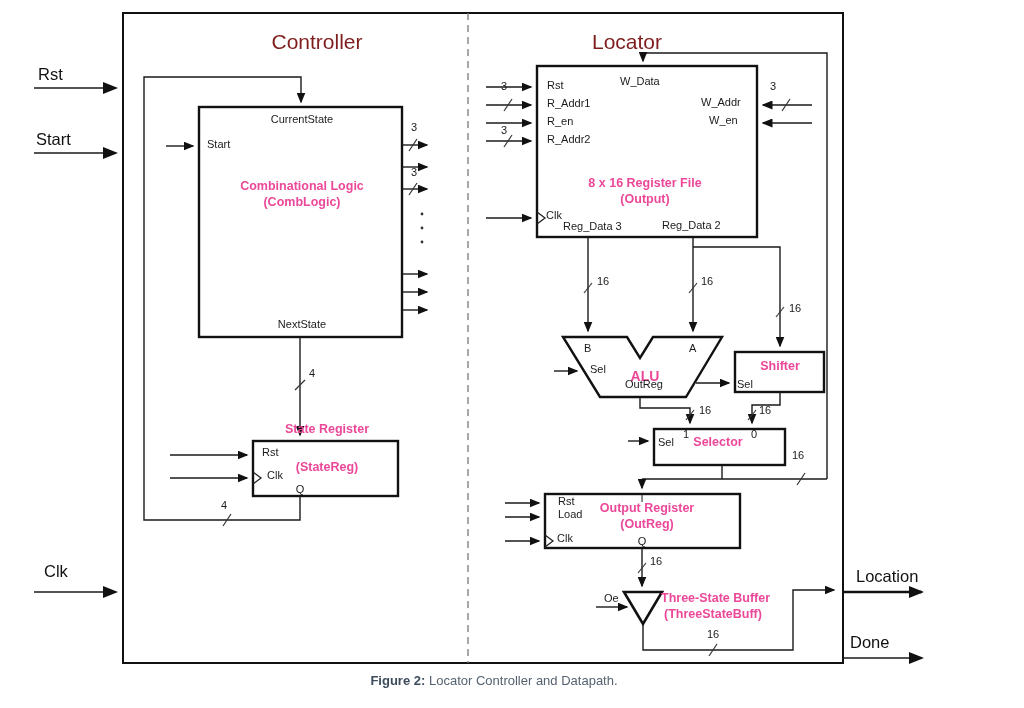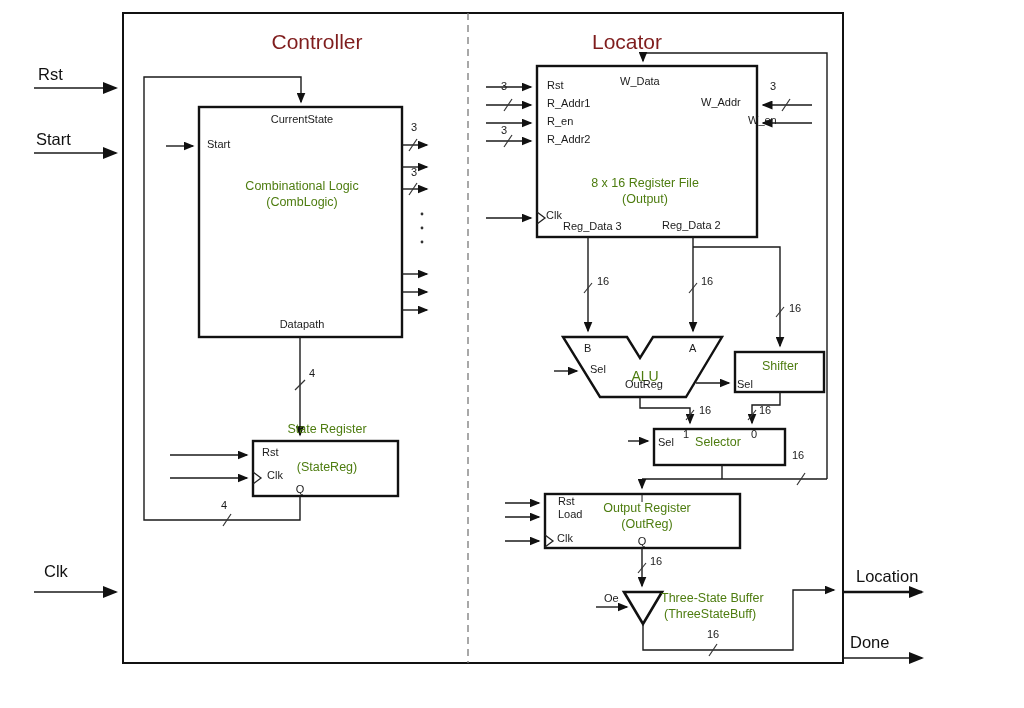--- a/index.html
+++ b/index.html
@@ -1,20 +1,20 @@
 <!DOCTYPE html>
 <html><head>
 <meta charset="utf-8">
 <style>
   html,body{margin:0;padding:0;background:#ffffff;}
   #canvas{position:relative;width:1024px;height:708px;background:#ffffff;overflow:hidden;
           font-family:"Liberation Sans","DejaVu Sans",sans-serif;color:#1b1b1b;}
   svg.layer{position:absolute;left:0;top:0;}
   .lbl{position:absolute;font-size:11px;line-height:1.05;white-space:nowrap;color:#1b1b1b;}
-  .lbl-b{position:absolute;font-size:12.5px;font-weight:normal;line-height:1.05;white-space:nowrap;color:#4d7c0f;}
+  .lbl-b{position:absolute;font-size:12.5px;font-weight:bold;line-height:1.05;white-space:nowrap;color:#ec4899;}
   .alu-t{font-size:14px;margin-top:14px;}
   .ttl{position:absolute;font-size:21px;line-height:1;white-space:nowrap;color:#7f1d1d;}
   .ext{position:absolute;font-size:16.5px;line-height:1;white-space:nowrap;color:#111;}
   .c{transform:translateX(-50%);}
   .cap{position:absolute;left:494px;top:673px;transform:translateX(-50%);font-size:13px;white-space:nowrap;color:#556270;}
   .cap b{color:#3d4c5c;font-weight:bold;}
   .w{stroke:#1a1a1a;stroke-width:1.4;fill:none;}
   .wx{stroke:#1a1a1a;stroke-width:1.6;fill:none;}
   .wthick{stroke:#111;stroke-width:2.4;fill:none;}
   .bx{stroke:#111;stroke-width:2.4;fill:none;}
@@ -142,39 +142,39 @@
   <div class="ext" style="left:856px;top:568px">Location</div>
   <div class="ext" style="left:850px;top:634px">Done</div>
 
   <div class="ttl c" style="left:317px;top:31px">Controller</div>
   <div class="ttl c" style="left:627px;top:31px">Locator</div>
 
   <div class="lbl c" style="left:302px;top:114px">CurrentState</div>
   <div class="lbl" style="left:207px;top:139px">Start</div>
   <div class="lbl-b c" style="left:302px;top:180px">Combinational Logic</div>
   <div class="lbl-b c" style="left:302px;top:196px">(CombLogic)</div>
-  <div class="lbl c" style="left:302px;top:319px">Datapath</div>
+  <div class="lbl c" style="left:302px;top:319px">NextState</div>
   <div class="lbl" style="left:411px;top:122px">3</div>
   <div class="lbl" style="left:411px;top:167px">3</div>
   <div class="lbl" style="left:309px;top:368px">4</div>
 
   <div class="lbl" style="left:262px;top:447px">Rst</div>
   <div class="lbl" style="left:267px;top:470px">Clk</div>
   <div class="lbl-b c" style="left:327px;top:423px">State Register</div>
   <div class="lbl-b c" style="left:327px;top:461px">(StateReg)</div>
   <div class="lbl c" style="left:300px;top:484px">Q</div>
   <div class="lbl" style="left:221px;top:500px">4</div>
 
   <div class="lbl" style="left:547px;top:80px">Rst</div>
   <div class="lbl" style="left:547px;top:98px">R_Addr1</div>
   <div class="lbl" style="left:547px;top:116px">R_en</div>
   <div class="lbl" style="left:547px;top:134px">R_Addr2</div>
   <div class="lbl" style="left:620px;top:76px">W_Data</div>
   <div class="lbl" style="left:701px;top:97px">W_Addr</div>
-  <div class="lbl" style="left:748px;top:115px">W_en</div>
+  <div class="lbl" style="left:709px;top:115px">W_en</div>
   <div class="lbl" style="left:501px;top:81px">3</div>
   <div class="lbl" style="left:501px;top:125px">3</div>
   <div class="lbl" style="left:770px;top:81px">3</div>
   <div class="lbl-b c" style="left:645px;top:177px">8 x 16 Register File</div>
   <div class="lbl-b c" style="left:645px;top:193px">(Output)</div>
   <div class="lbl" style="left:546px;top:210px">Clk</div>
   <div class="lbl" style="left:563px;top:221px">Reg_Data 3</div>
   <div class="lbl" style="left:662px;top:220px">Reg_Data 2</div>
   <div class="lbl" style="left:597px;top:276px">16</div>
   <div class="lbl" style="left:701px;top:276px">16</div>
@@ -204,14 +204,15 @@
   <div class="lbl-b c" style="left:647px;top:518px">(OutReg)</div>
   <div class="lbl c" style="left:642px;top:493px">I</div>
   <div class="lbl c" style="left:642px;top:536px">Q</div>
   <div class="lbl" style="left:650px;top:556px">16</div>
 
   <div class="lbl" style="left:604px;top:593px">Oe</div>
   <div class="lbl-b" style="left:661px;top:592px">Three-State Buffer</div>
   <div class="lbl-b" style="left:664px;top:608px">(ThreeStateBuff)</div>
   <div class="lbl" style="left:707px;top:629px">16</div>
 
+  <div class="cap"><b>Figure 2:</b><span> Locator Controller and Datapath.</span></div>
 
 </div>
 
 </body></html>

